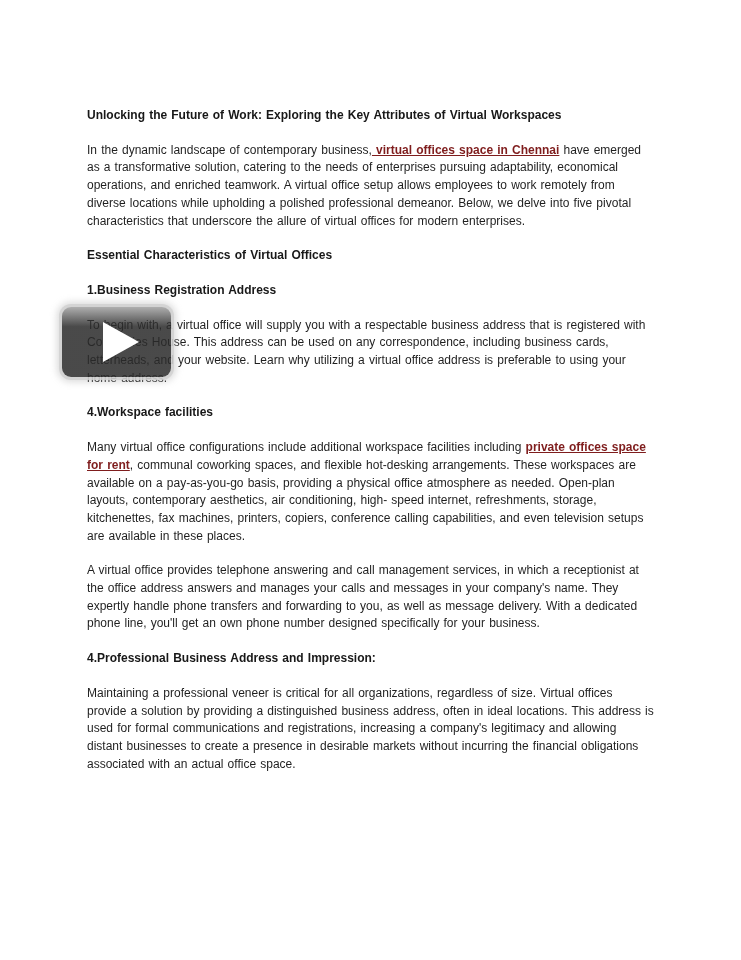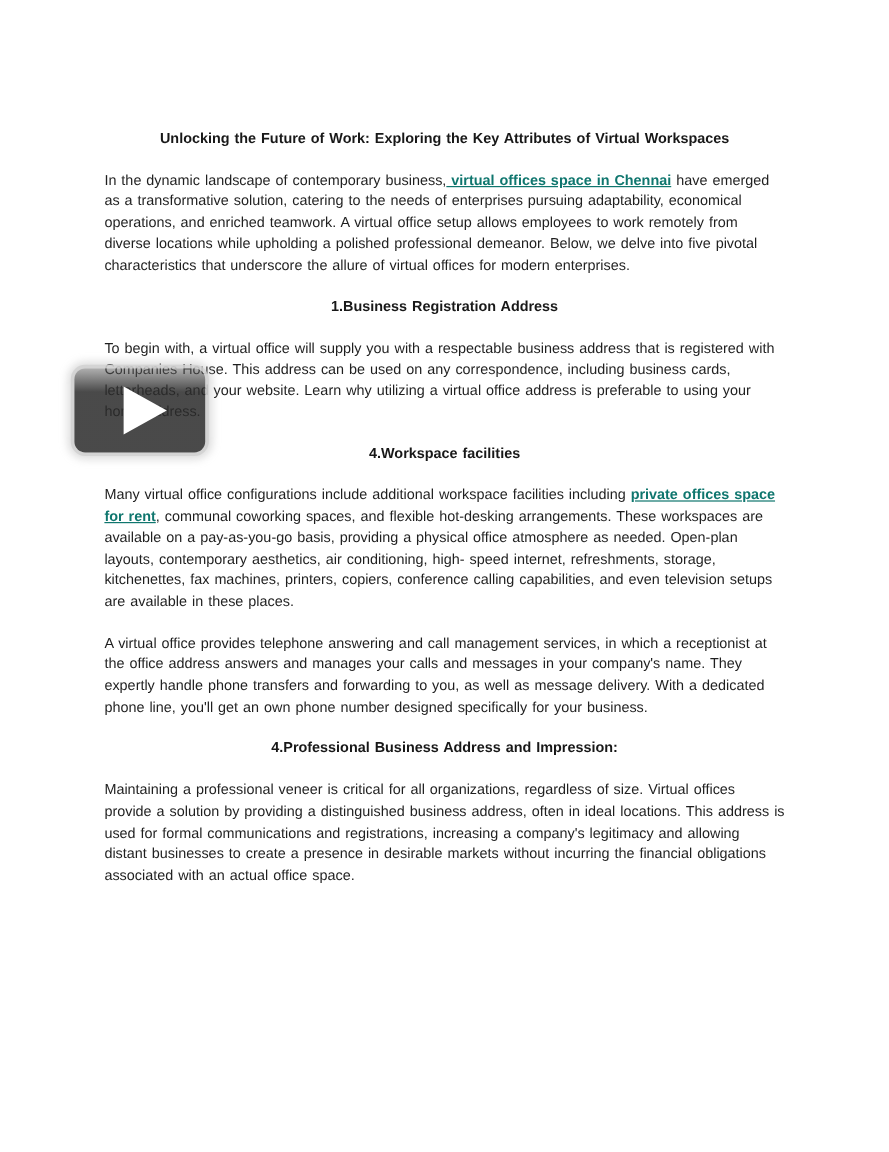--- a/index.html
+++ b/index.html
@@ -3,23 +3,23 @@
 <meta charset="utf-8">
 <style>
   html,body{margin:0;padding:0;}
   body{
     width:741px;height:960px;position:relative;background:#ffffff;
     font-family:"Liberation Sans",sans-serif;font-size:12px;color:#1f1f1f;
     overflow:hidden;
   }
   .doc{position:absolute;left:87px;top:107px;width:567px;}
   .blk{margin:0 0 17px 0;line-height:17.7px;word-spacing:0.8px;}
-  h1.blk,h2.blk{font-size:12px;font-weight:700;color:#181818;text-align:center;}
+  h1.blk,h2.blk{font-size:12px;font-weight:700;color:#181818;}
   p.blk{font-weight:400;}
-  a.doclink{color:#0f766e;font-weight:700;text-decoration:underline;cursor:pointer;}
+  a.doclink{color:#7f1d1d;font-weight:700;text-decoration:underline;cursor:pointer;}
   .play-btn{
     position:absolute;left:62px;top:307px;width:109px;height:70px;border-radius:9px;
     background:linear-gradient(rgba(95,95,95,0.5), rgba(42,42,42,0.85) 28%);
     box-shadow:0 0 0 3px rgba(209,209,209,0.85), 0 0 7px 5px rgba(165,165,165,0.4);
     display:flex;align-items:center;justify-content:center;cursor:pointer;
   }
   .play-tri{
     width:0;height:0;margin-left:9px;
     border-left:36px solid #ffffff;
     border-top:20px solid transparent;
@@ -28,20 +28,21 @@
 </style>
 </head>
 <body>
 
 <div class="doc">
 
   <h1 class="blk">Unlocking the Future of Work: Exploring the Key Attributes of Virtual Workspaces</h1>
 
   <p class="blk"><span>In the dynamic landscape of contemporary business,</span><a class="doclink"> virtual offices space in Chennai</a><span> have emerged as a transformative solution, catering to the needs of enterprises pursuing adaptability, economical operations, and enriched teamwork. A virtual office setup allows employees to work remotely from diverse locations while upholding a polished professional demeanor. Below, we delve into five pivotal characteristics that underscore the allure of virtual offices for modern enterprises.</span></p>
 
+  <h2 class="blk">Essential Characteristics of Virtual Offices</h2>
 
   <h2 class="blk">1.Business Registration Address</h2>
   <p class="blk">To begin with, a virtual office will supply you with a respectable business address that is registered with Companies House. This address can be used on any correspondence, including business cards, letterheads, and your website. Learn why utilizing a virtual office address is preferable to using your home address.</p>
 
   <h2 class="blk">4.Workspace facilities</h2>
   <p class="blk"><span>Many virtual office configurations include additional workspace facilities including </span><a class="doclink">private offices space for rent</a><span>, communal coworking spaces, and flexible hot-desking arrangements. These workspaces are available on a pay-as-you-go basis, providing a physical office atmosphere as needed. Open-plan layouts, contemporary aesthetics, air conditioning, high- speed internet, refreshments, storage, kitchenettes, fax machines, printers, copiers, conference calling capabilities, and even television setups are available in these places.</span></p>
 
   <p class="blk">A virtual office provides telephone answering and call management services, in which a receptionist at the office address answers and manages your calls and messages in your company's name. They expertly handle phone transfers and forwarding to you, as well as message delivery. With a dedicated phone line, you'll get an own phone number designed specifically for your business.</p>
 
   <h2 class="blk">4.Professional Business Address and Impression:</h2>

